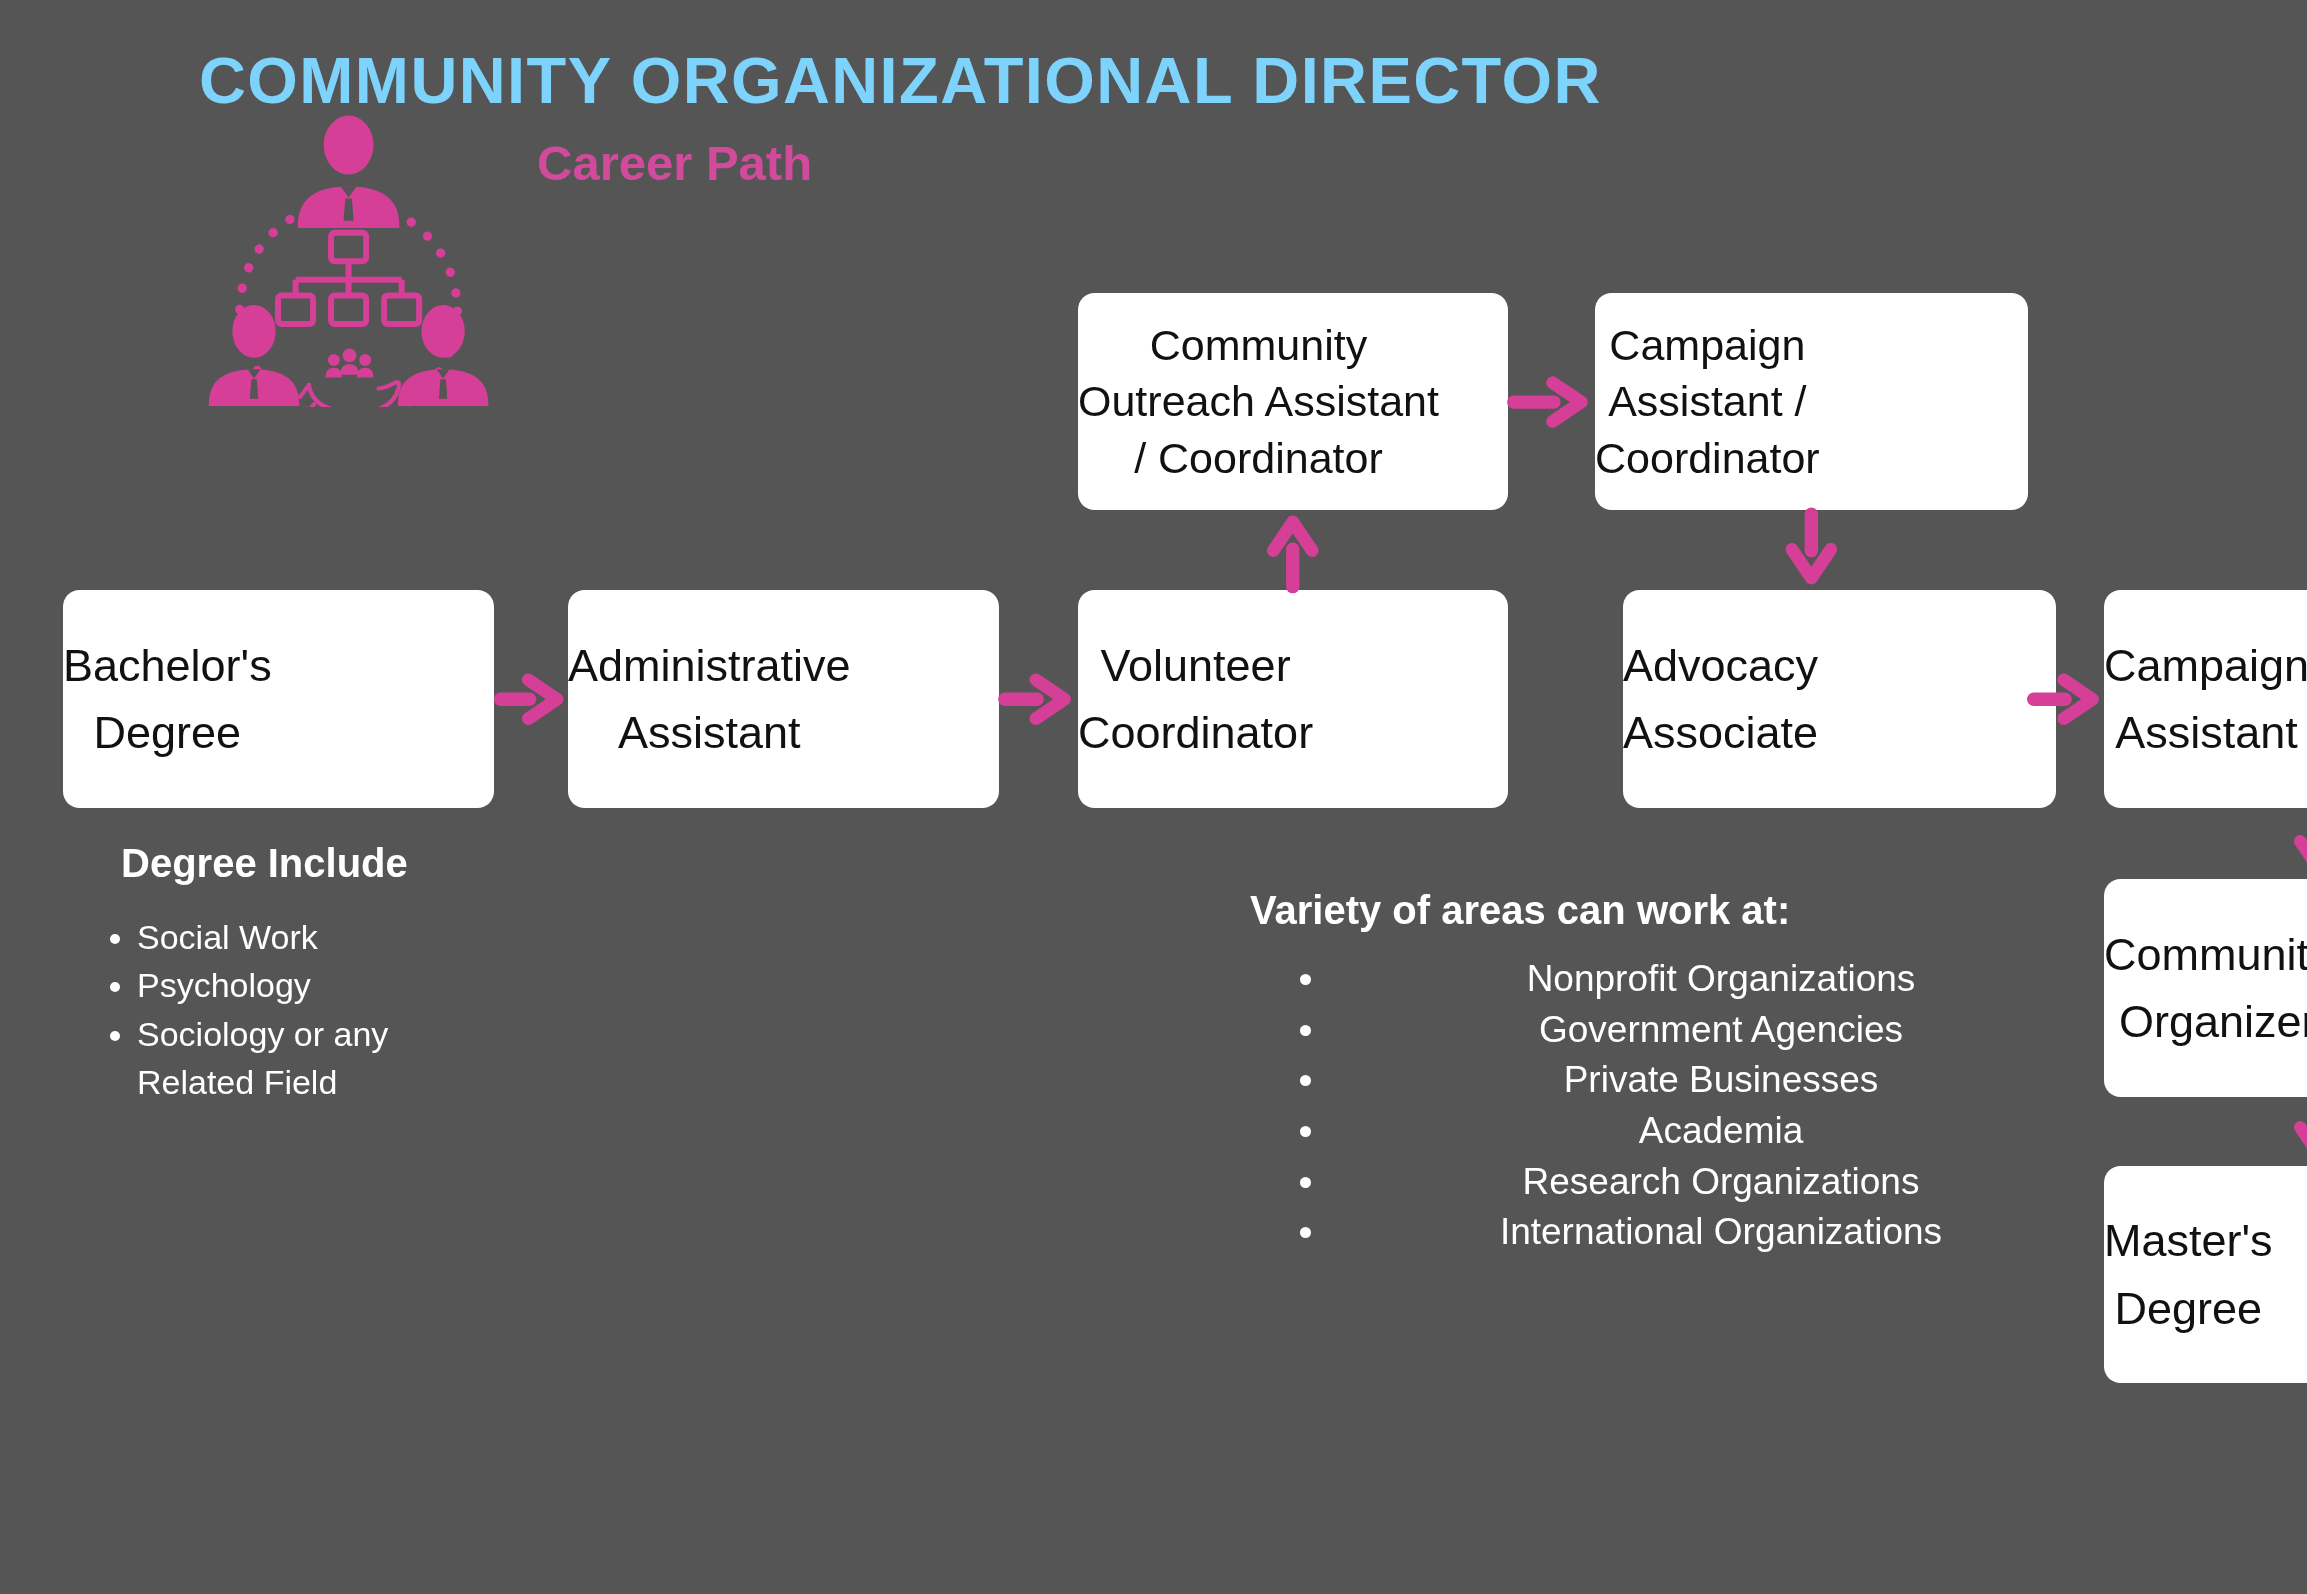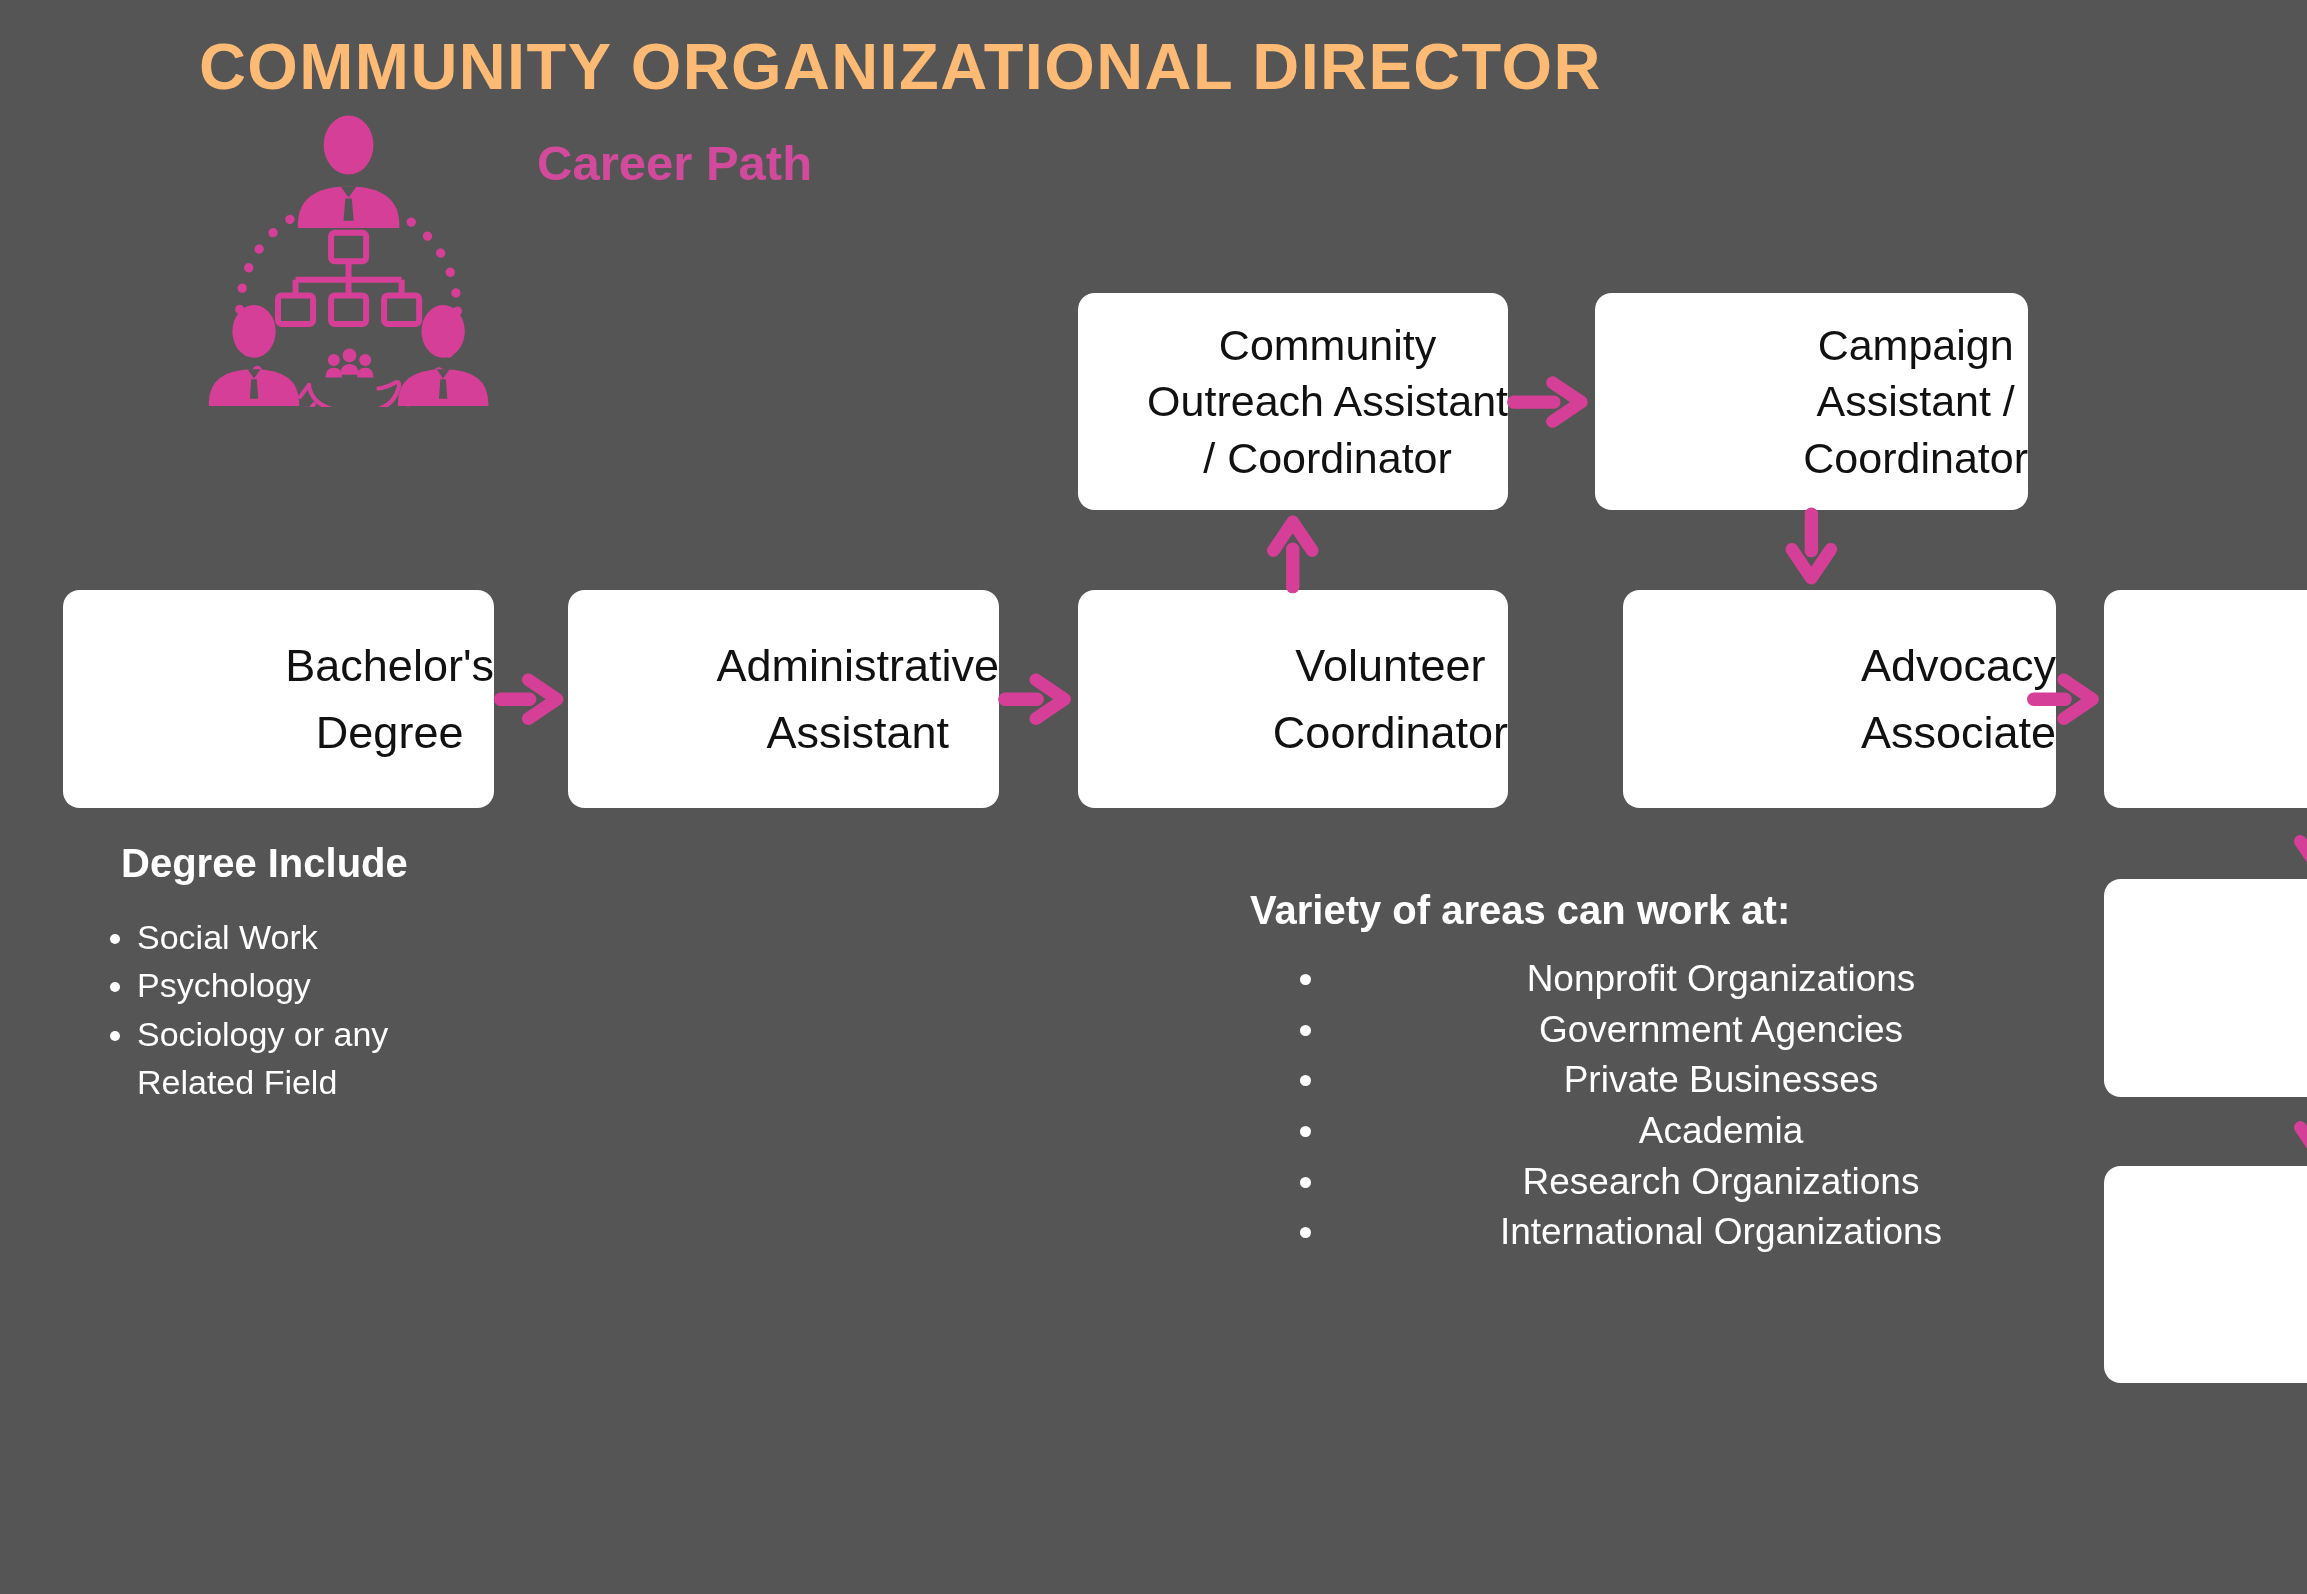--- a/index.html
+++ b/index.html
@@ -2,33 +2,33 @@
 <html style="font-size:7.4px"><head>
 <meta charset="utf-8">
 <style>
   html,body{margin:0;padding:0;background:#555555;}
   .canvas{
     position:relative;width:3189px;height:1595px;overflow:hidden;
     background:#555555;font-family:"Liberation Sans",sans-serif;
   }
   
   .title{
-    position:absolute;left:199px;top:31px;
+    position:absolute;left:199px;top:45px;
     font-size:65px;font-weight:700;letter-spacing:1.4px;
-    color:#fdba74;white-space:nowrap;line-height:1.1;
+    color:#7dd3fc;white-space:nowrap;line-height:1.1;
   }
   .subtitle{
     position:absolute;left:537px;top:135px;
     font-size:49px;font-weight:700;color:#d24a9c;white-space:nowrap;
   }
   .career-icon{position:absolute;left:195px;top:98px;width:309px;height:309px;}
   
   .node{
     position:absolute;background:#ffffff;border-radius:16.6px;
-    display:flex;align-items:center;justify-content:flex-end;text-align:center;
+    display:flex;align-items:center;justify-content:flex-start;text-align:center;
     color:#111111;
   }
   .node span{white-space:pre-line;display:block;}
   .node-2l span{font-size:45px;line-height:1.5;}
   .node-3l span{font-size:43px;line-height:1.31;}
   .n-bachelors{left:63px;top:590px;width:431px;height:218px;}
   .n-admin{left:568px;top:590px;width:431px;height:218px;}
   .n-volunteer{left:1078px;top:590px;width:430px;height:218px;}
   .n-outreach{left:1078px;top:293px;width:430px;height:217px;}
   .n-progasst{left:1595px;top:293px;width:433px;height:217px;}

